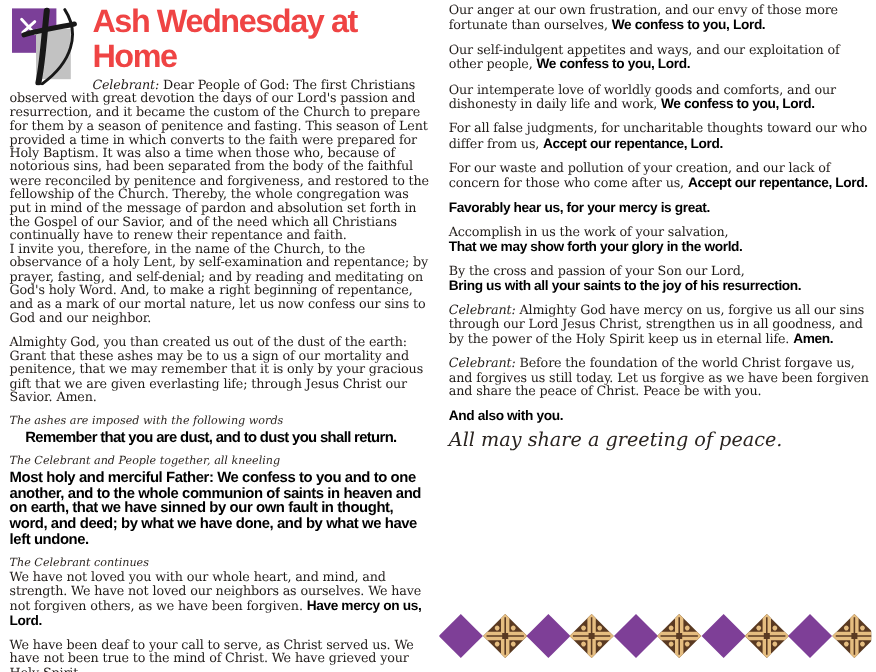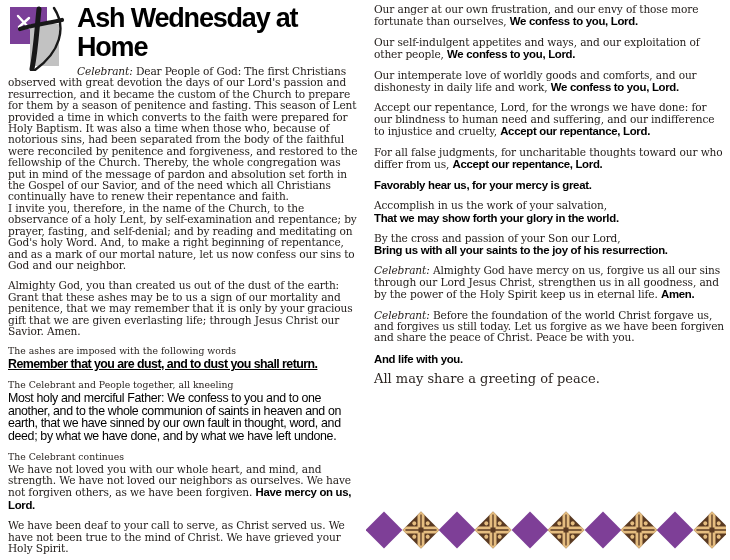--- a/index.html
+++ b/index.html
@@ -2,30 +2,30 @@
 <html><head>
 <meta charset="utf-8">
 <style>
   html,body{margin:0;padding:0;background:#ffffff;}
   body{width:730px;height:560px;overflow:hidden;}
   .page{position:relative;display:flex;gap:13px;box-sizing:border-box;
         width:730px;height:560px;padding:4px 4px 0 8px;
         font-family:"DejaVu Serif", serif;color:#201b18;}
   .col{flex:0 0 353px;width:353px;}
   .body{font-size:10.6px;line-height:11.4px;margin:0 0 9px 0;letter-spacing:-0.12px;}
-  .rubric{font-size:9.3px;line-height:10.5px;margin:0 0 1px 0;color:#2a2420;}
+  .rubric{font-size:9.3px;line-height:10.5px;font-style:italic;margin:0 0 1px 0;color:#2a2420;}
   .resp{font-family:"Liberation Sans", sans-serif;font-weight:800;color:#000;
         font-size:11.4px;line-height:12px;letter-spacing:-0.3px;}
   p.resp{margin:0 0 9px 0;}
-  .resp.big{font-size:12.4px;letter-spacing:-0.55px;line-height:13.5px;margin:0 0 9px 0;text-decoration:underline;}
-  p.confession{font-family:"Liberation Sans", sans-serif;font-weight:400;color:#000;
+  .resp.big{font-size:12.4px;letter-spacing:-0.55px;line-height:13.5px;margin:0 0 9px 13px;}
+  p.confession{font-family:"Liberation Sans", sans-serif;font-weight:700;color:#000;
         font-size:12.4px;line-height:12.8px;letter-spacing:-0.35px;margin:0 0 9px 0;}
   b.blk{display:block;}
   .sp{font-style:italic;}
-  h1{font-family:"Liberation Sans", sans-serif;font-weight:900;color:#000000;
+  h1{font-family:"Liberation Sans", sans-serif;font-weight:900;color:#ef4444;
      font-size:27px;line-height:29px;letter-spacing:-1.2px;margin:0 0 4px 0;}
   .logo{float:left;width:62px;height:66px;margin:1px 7px 1px 0;}
   .diamonds{position:absolute;left:366px;top:505px;width:360px;height:50px;
             display:flex;overflow:hidden;}
   .dwrap{position:relative;flex:0 0 36.4px;width:36.4px;height:50px;}
   .dsq{position:absolute;left:50%;top:50%;width:26px;height:26px;
        transform:translate(-50%,-50%) rotate(45deg);}
   .dsq.plain{background:#7e3f97;}
   .dsq.ornate{background:#5a3a22;}
   .dsq.ornate svg{position:absolute;left:0;top:0;}
@@ -64,33 +64,33 @@
 
     <p class="body"><span>We have not loved you with our whole heart, and mind, and strength. We have not loved our neighbors as ourselves. We have not forgiven others, as we have been forgiven. </span><b class="resp">Have mercy on us, Lord.</b></p>
     <p class="body"><span>We have been deaf to your call to serve, as Christ served us. We have not been true to the mind of Christ. We have grieved your Holy Spirit.</span></p>
 
   </div>
 
   <div class="col">
     <p class="body"><span>Our anger at our own frustration, and our envy of those more fortunate than ourselves, </span><b class="resp">We confess to you, Lord.</b></p>
     <p class="body"><span>Our self-indulgent appetites and ways, and our exploitation of other people, </span><b class="resp">We confess to you, Lord.</b></p>
     <p class="body"><span>Our intemperate love of worldly goods and comforts, and our dishonesty in daily life and work, </span><b class="resp">We confess to you, Lord.</b></p>
-    <p class="body"><span>Accept our repentance, Lord, for the wrongs we have done: for our blindness to human need and suffering, and our indifference to injustice and cruelty, </span><b class="resp">Accept our repentance, Lord.</b></p>
     <p class="body"><span>For all false judgments, for uncharitable thoughts toward our who differ from us, </span><b class="resp">Accept our repentance, Lord.</b></p>
+    <p class="body"><span>For our waste and pollution of your creation, and our lack of concern for those who come after us, </span><b class="resp">Accept our repentance, Lord.</b></p>
     <p class="body"><b class="resp blk">Favorably hear us, for your mercy is great.</b></p>
     <p class="body"><span>Accomplish in us the work of your salvation,</span><b class="resp blk">That we may show forth your glory in the world.</b></p>
     <p class="body"><span>By the cross and passion of your Son our Lord,</span><b class="resp blk">Bring us with all your saints to the joy of his resurrection.</b></p>
 
     <p class="body"><i class="sp">Celebrant:</i><span> Almighty God have mercy on us, forgive us all our sins through our Lord Jesus Christ, strengthen us in all goodness, and by the power of the Holy Spirit keep us in eternal life. </span><b class="resp">Amen.</b></p>
 
     <p class="body"><i class="sp">Celebrant:</i><span> Before the foundation of the world Christ forgave us, and forgives us still today. Let us forgive as we have been forgiven and share the peace of Christ. Peace be with you.</span></p>
 
-    <p class="resp">And life with you.</p>
+    <p class="resp">And also with you.</p>
 
-    <p class="rubric" style="font-size:13px;">All may share a greeting of peace.</p>
+    <p class="rubric" style="font-size:16px;">All may share a greeting of peace.</p>
   </div>
 
   <div class="diamonds">
     <div class="dwrap">
         <div class="dsq plain"></div>
       </div>
     <div class="dwrap">
         <div class="dsq ornate">
           <svg width="26" height="26" viewBox="0 0 26 26">
             <path d="M2 2 L24 24 M24 2 L2 24" stroke="#e5bd80" stroke-width="7" stroke-linecap="round"></path>

